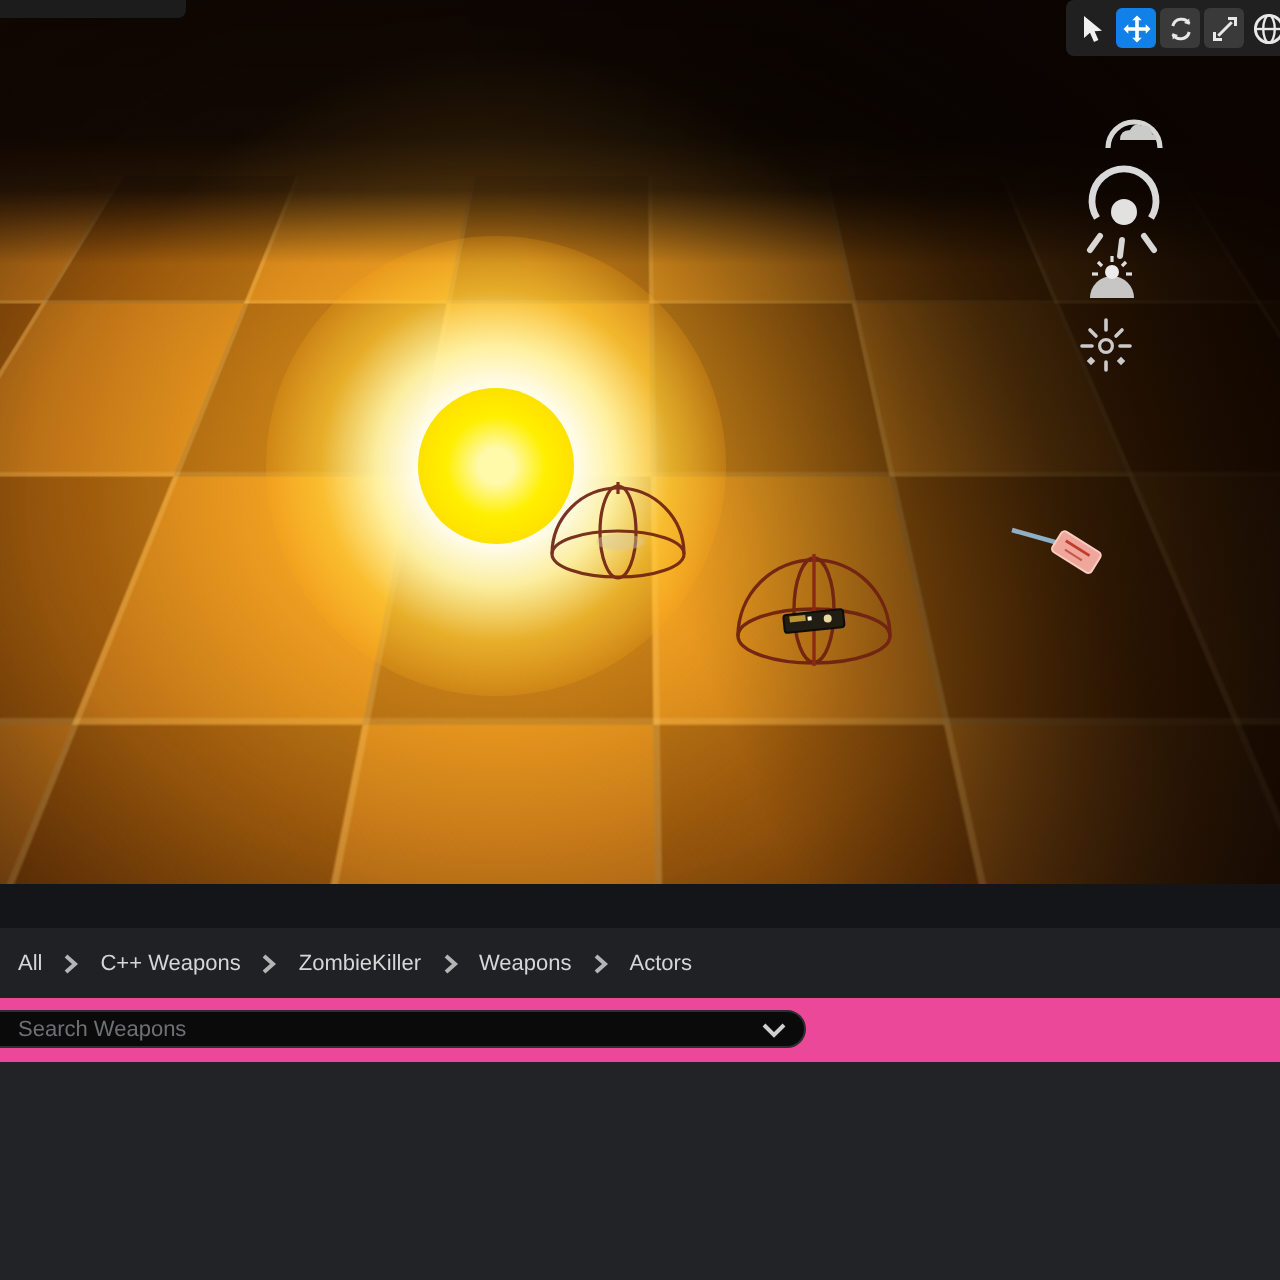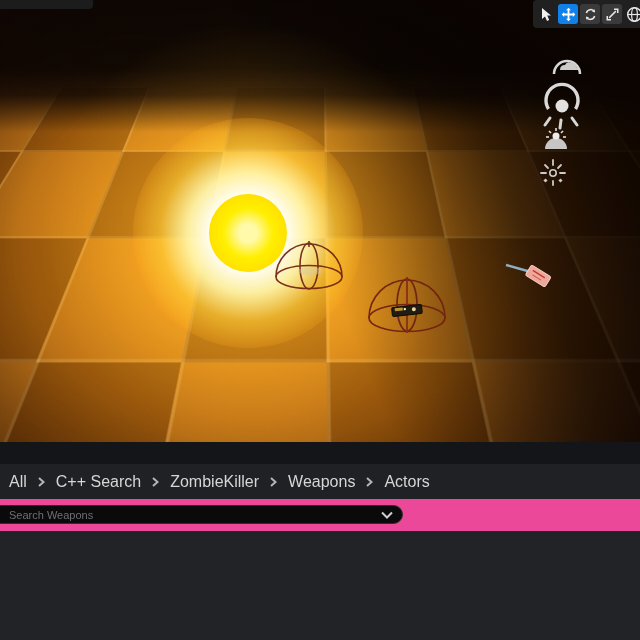--- a/index.html
+++ b/index.html
@@ -46,21 +46,21 @@
   .tool-btn{width:20px;height:20px;border-radius:3px;display:flex;align-items:center;
       justify-content:center;background:transparent;}
   .tool-btn.boxed{background:#3a3a3a;}
   .tool-btn.active{background:#1180e8;}
 
   
   .content-browser{position:absolute;left:0;top:442px;width:640px;height:198px;background:#222327;}
   .cb-gap{position:absolute;left:0;top:0;width:100%;height:22px;background:#141518;}
   .cb-pathbar{position:absolute;left:0;top:22px;width:100%;height:35px;background:#1f2124;
       display:flex;align-items:center;padding-left:5px;box-sizing:border-box;}
-  .crumb{color:#d6d6d6;font-size:16px;padding:3px 4px;cursor:default;white-space:nowrap;}
+  .crumb{color:#d6d6d6;font-size:11px;padding:3px 4px;cursor:default;white-space:nowrap;}
   .crumb-sep{display:flex;align-items:center;margin:0 7px;}
   .cb-searchrow{position:absolute;left:0;top:57px;width:100%;height:32px;background:#ec4899;}
   .search-pill{position:absolute;left:-22px;top:6px;width:425px;height:19px;background:#0a0a0b;
       border:1px solid #2d2e31;border-radius:11px;display:flex;align-items:center;box-sizing:border-box;}
   .search-input{flex:1;background:transparent;border:none;outline:none;color:#d8d8d8;
       font-size:11px;padding:0 6px 0 30px;font-family:"Liberation Sans",sans-serif;}
   .search-input::placeholder{color:#6f7074;}
   .search-chevron{margin-right:9px;display:flex;align-items:center;}
 </style>
 </head>
@@ -192,21 +192,21 @@
   <div class="content-browser">
     <div class="cb-gap"></div>
 
     <div class="cb-pathbar">
       <span class="crumb">All</span>
       <span class="crumb-sep">
         <svg width="7" height="10" viewBox="0 0 7 10">
             <polyline points="1,1 5.5,5 1,9" fill="none" stroke="#b5b5b5" stroke-width="2"></polyline>
           </svg>
       </span>
-      <span class="crumb">C++ Search</span>
+      <span class="crumb">C++ Weapons</span>
       <span class="crumb-sep">
         <svg width="7" height="10" viewBox="0 0 7 10">
             <polyline points="1,1 5.5,5 1,9" fill="none" stroke="#b5b5b5" stroke-width="2"></polyline>
           </svg>
       </span>
       <span class="crumb">ZombieKiller</span>
       <span class="crumb-sep">
         <svg width="7" height="10" viewBox="0 0 7 10">
             <polyline points="1,1 5.5,5 1,9" fill="none" stroke="#b5b5b5" stroke-width="2"></polyline>
           </svg>

